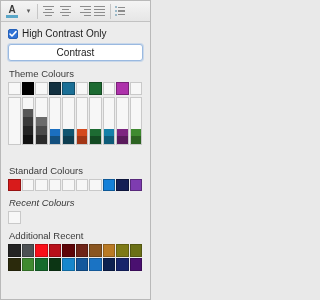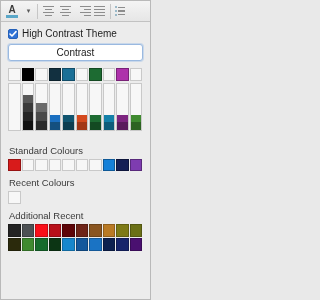--- a/index.html
+++ b/index.html
@@ -74,22 +74,22 @@
 
   
   .themegrid{display:flex;gap:1px;margin-top:2px;}
   .tcol{
     width:12.5px;height:48px;box-sizing:border-box;
     border:1px solid #c9c9c9;background:#f7f7f7;flex:none;
     display:flex;flex-direction:column;justify-content:flex-end;overflow:hidden;
   }
   .tcol span{display:block;width:100%;}
 
-  .standardwrap{margin-top:14px;}
-  .recentwrap{margin-top:2px;}
+  .standardwrap{margin-top:20px;}
+  .recentwrap{margin-top:2px;font-style:italic;}
 
   .addgrid{display:flex;flex-direction:column;gap:1px;margin-top:2px;}
   .addrow{display:flex;gap:1px;}
   .asw{width:12.5px;height:13px;box-sizing:border-box;border:1px solid rgba(0,0,0,.22);flex:none;}
 
   .sec{margin-bottom:6px;}
 </style>
 </head>
 <body>
 
@@ -146,26 +146,27 @@
   </div>
 
   <div class="panel">
 
     <div class="checkrow">
       <span class="cbox">
         <svg width="8" height="8" viewBox="0 0 8 8">
           <path d="M1 4 L3 6 L7 1.6" stroke="#ffffff" stroke-width="1.6" fill="none" stroke-linecap="round" stroke-linejoin="round"></path>
         </svg>
       </span>
-      <span class="checklabel">High Contrast Theme</span>
+      <span class="checklabel">High Contrast Only</span>
     </div>
 
     <div class="autobtn">Contrast</div>
 
     <div class="sec">
+      <div class="sec-title">Theme Colours</div>
       <div class="swrow" id="theme-top">
           <div class="sw" style="background: rgb(247, 247, 247);"></div>
           <div class="sw filled" style="background: rgb(0, 0, 0);"></div>
           <div class="sw" style="background: rgb(247, 247, 247);"></div>
           <div class="sw filled" style="background: rgb(18, 48, 64);"></div>
           <div class="sw filled" style="background: rgb(26, 111, 150);"></div>
           <div class="sw" style="background: rgb(247, 247, 247);"></div>
           <div class="sw filled" style="background: rgb(29, 107, 50);"></div>
           <div class="sw" style="background: rgb(247, 247, 247);"></div>
           <div class="sw filled" style="background: rgb(174, 50, 171);"></div>

